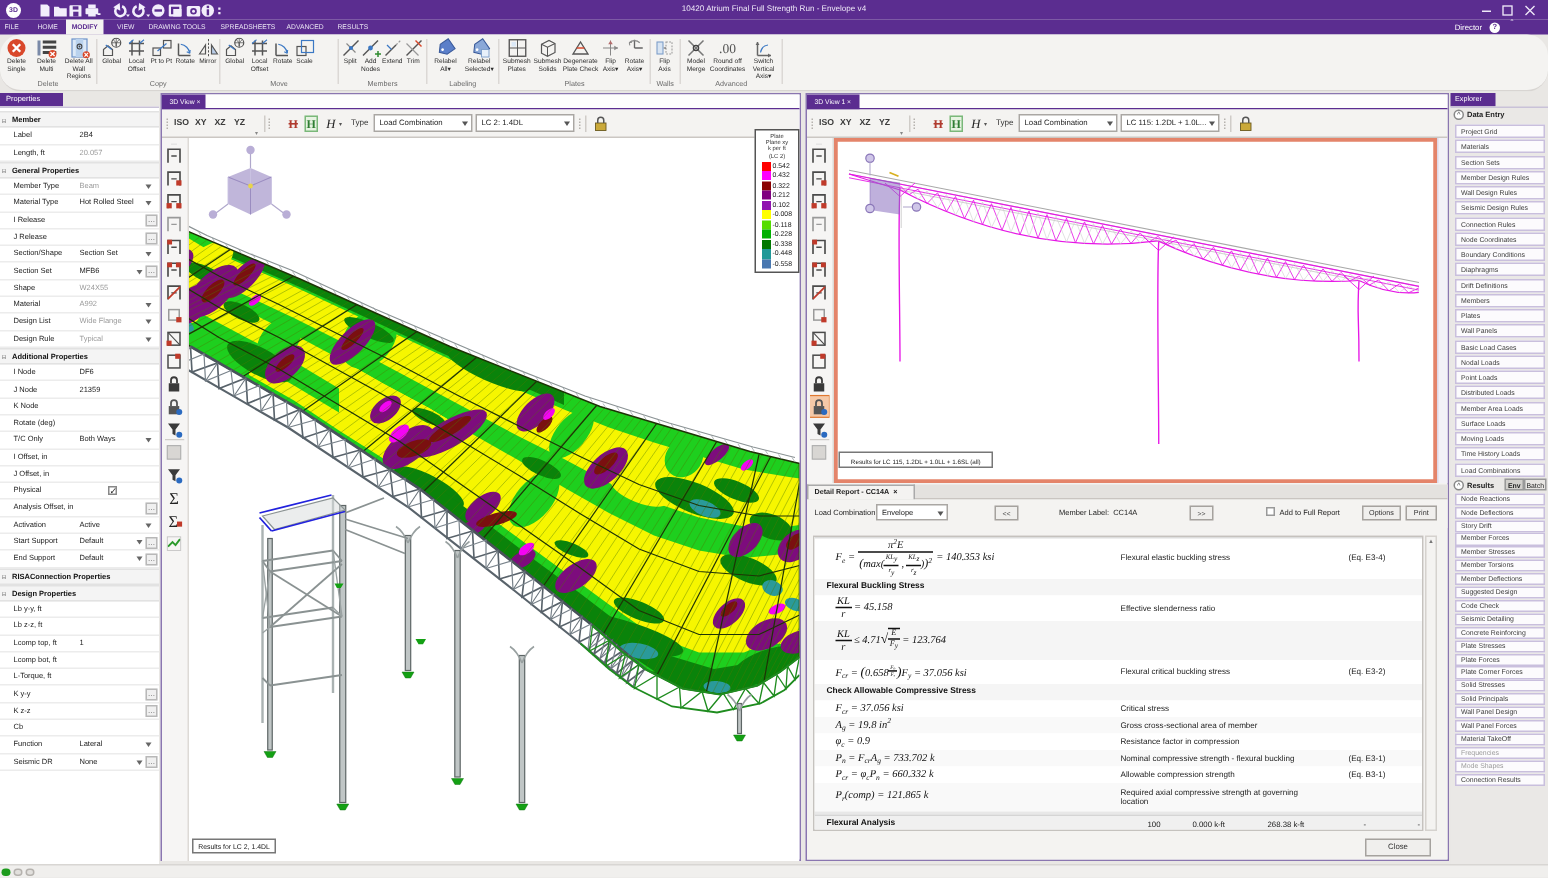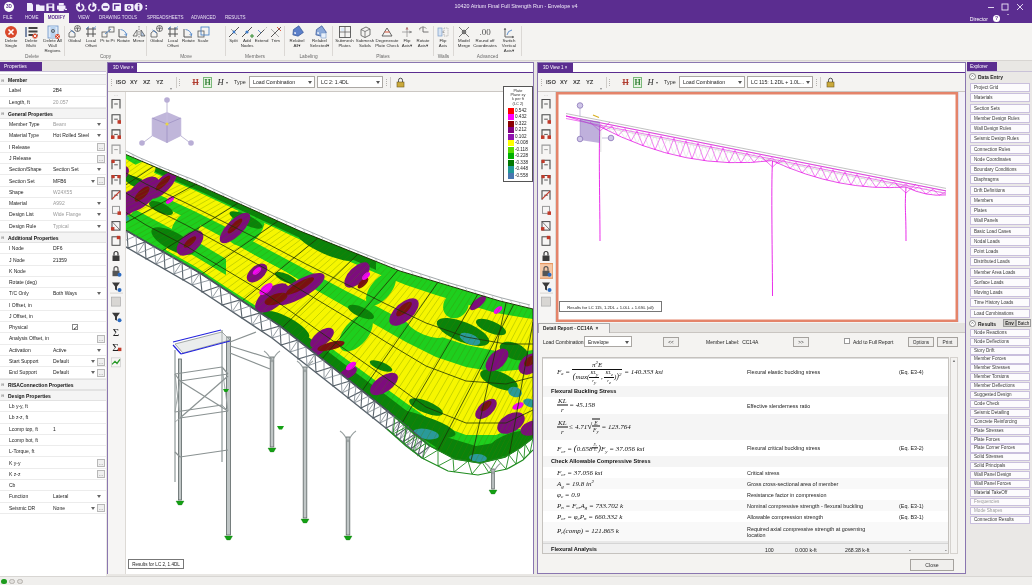--- a/index.html
+++ b/index.html
@@ -1,21 +1,21 @@
 <!DOCTYPE html>
 <html><head><meta charset="utf-8">
 <style>
 * { margin:0; padding:0; box-sizing:border-box; }
 html,body { width:1032px; height:585px; overflow:hidden; font-family:"Liberation Sans", sans-serif; background:#e9e7e4; }
 .abs { position:absolute; }
 #titlebar { position:absolute; top:0; left:0; width:1032px; height:13px; background:#5b2d90; }
 #tabrow { position:absolute; top:13px; left:0; width:1032px; height:10px; background:#5b2d90; }
 .rtab { position:absolute; top:0; height:10px; font-size:4.5px; line-height:10.5px; color:#e8e2f2; }
 .rtab.sel { background:#f4f3f1; color:#5b2d90; font-weight:bold; }
-#ribbon { position:absolute; top:23px; left:0; width:1032px; height:38px; background:#f4f3f1; border-bottom:1px solid #d8d5d2; }
+#ribbon { position:absolute; top:23px; left:0; width:1032px; height:38px; background:#f4f3f1; border-bottom:1px solid #d8d5d2;border-radius:14px; }
 .rsep { position:absolute; top:3px; width:1px; height:30px; background:#dbd8d5; }
 .gname { position:absolute; top:31px; text-align:center; font-size:4.8px; color:#6a6a6a; }
 .ric { position:absolute; text-align:center; font-size:4.4px; color:#2e2e2e; line-height:1.12; }
 #props { position:absolute; top:71px; left:0; width:106px; height:505px; background:#fff; border-top:1px solid #c9c2d8; }
 #propstab { position:absolute; top:62px; left:0; width:42px; height:9px; background:#5b2d90; color:#fff; font-size:5px; line-height:9.5px; padding-left:4px; }
 .prow { position:absolute; left:0; width:106px; font-size:5px; color:#222; }
 .prow .lab { position:absolute; left:9px; top:0; white-space:nowrap; }
 .prow .val { position:absolute; left:53px; top:0; white-space:nowrap; }
 .gray { color:#9a9a9a !important; }
 .phead { position:absolute; left:0; width:106px; font-size:5px; font-weight:bold; color:#111; background:#f4f4f4; border-top:1px solid #e2e2e2; border-bottom:1px solid #e2e2e2; }

